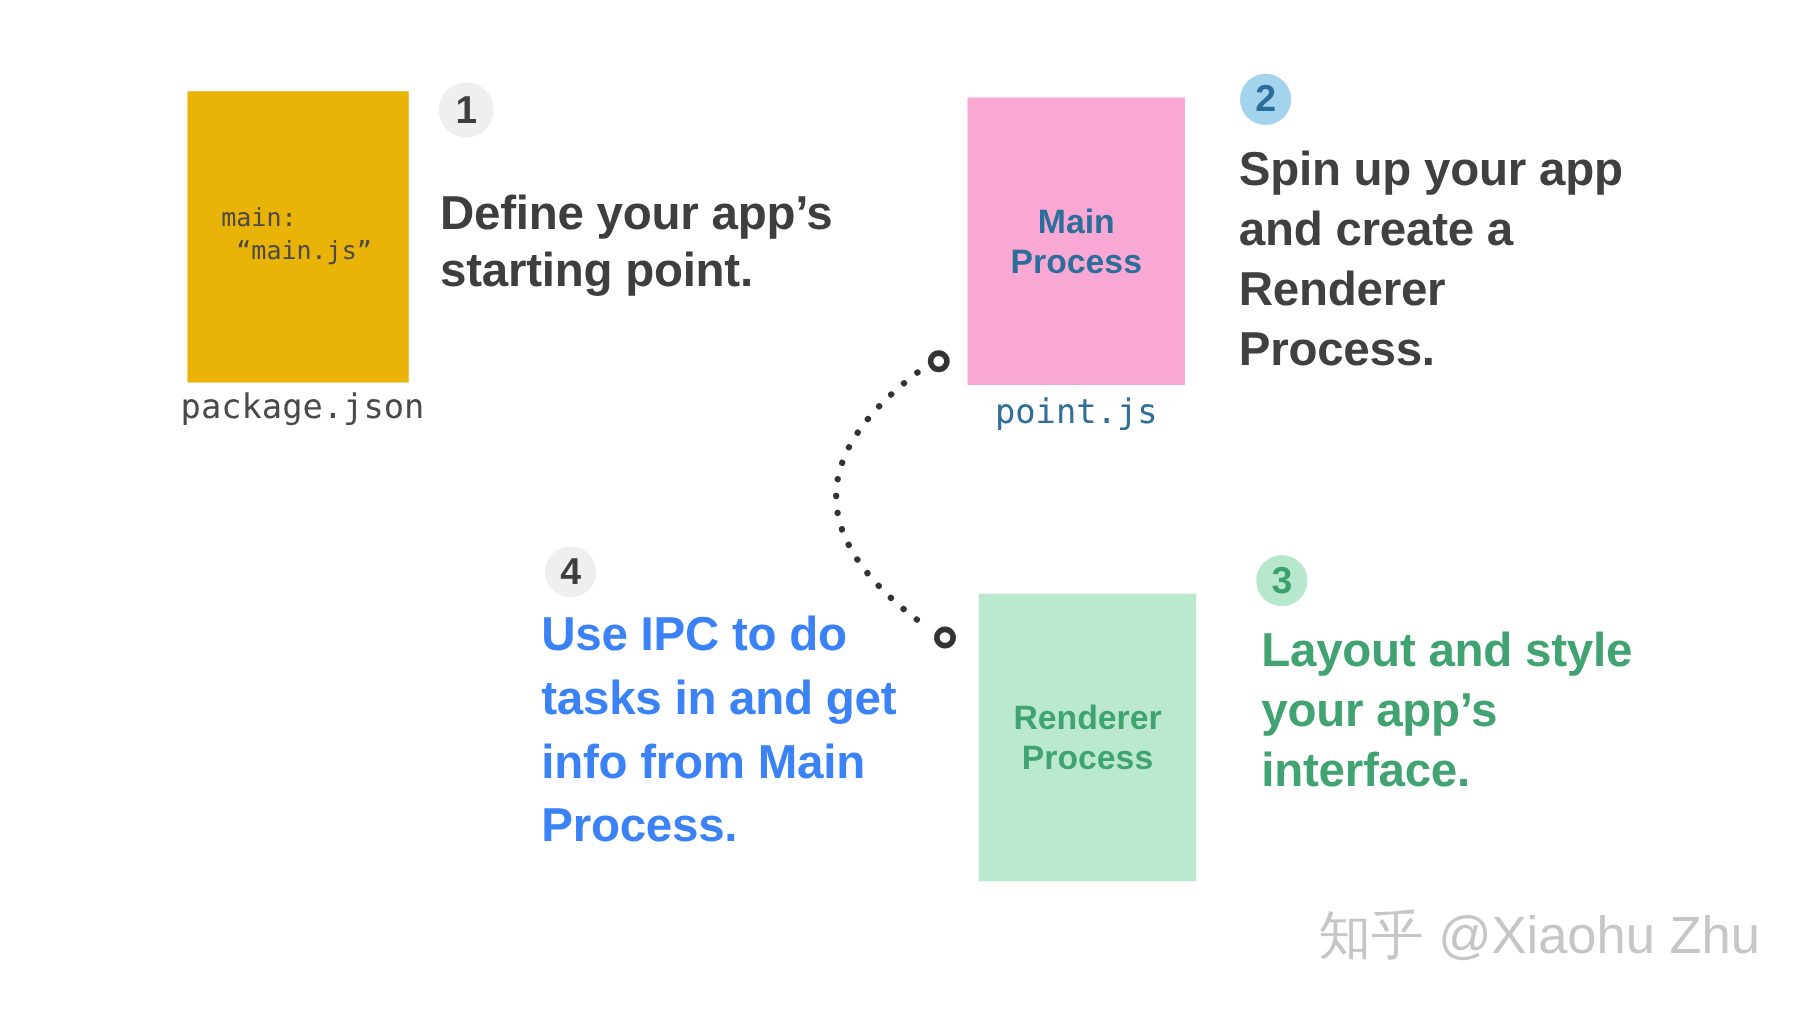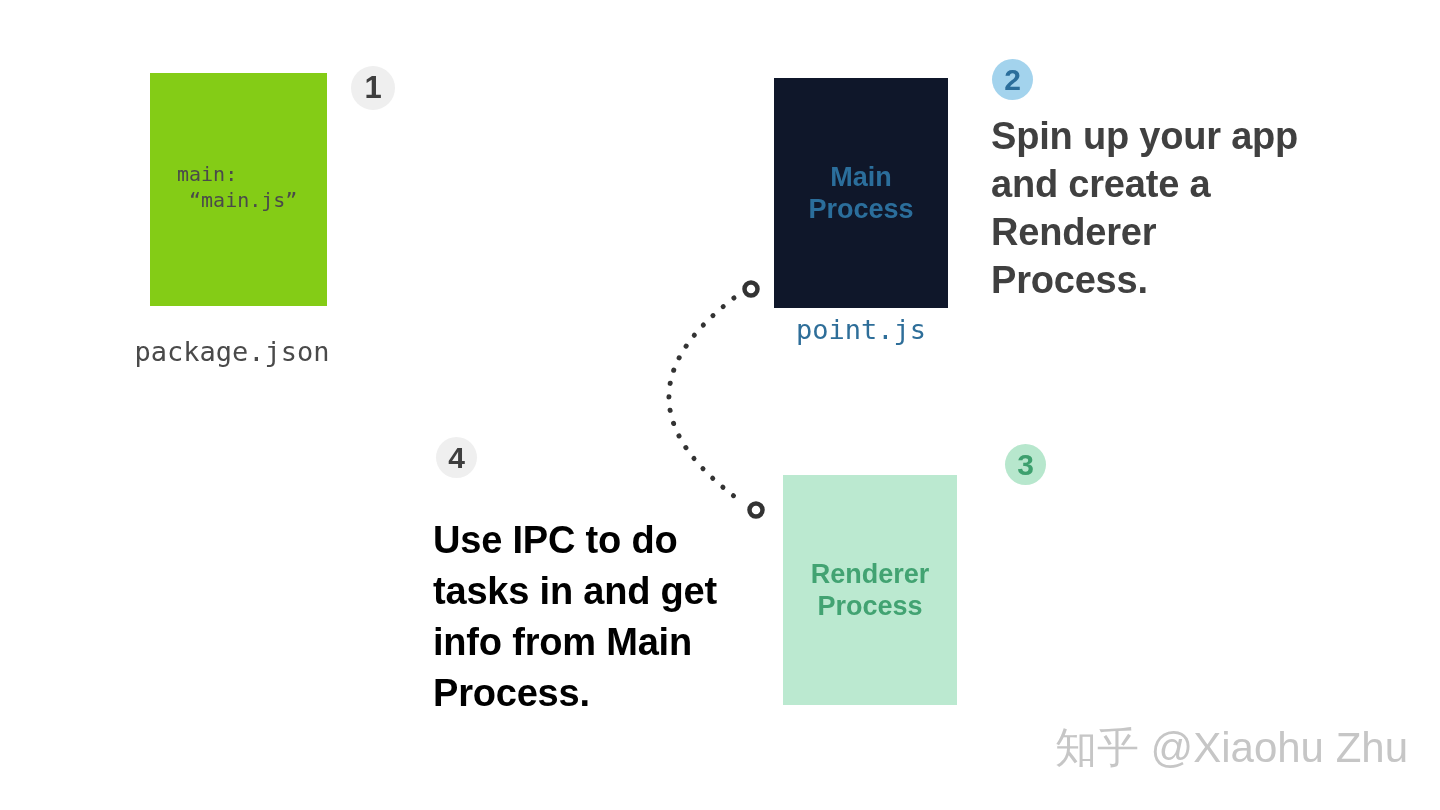--- a/index.html
+++ b/index.html
@@ -14,59 +14,59 @@
     height: 810px;
     background: #ffffff;
     overflow: hidden;
     font-family: "Liberation Sans", sans-serif;
   }
   
   .file-card {
     position: absolute;
     left: 150px; top: 73px;
     width: 177px; height: 233px;
-    background: #84cc16;
+    background: #eab308;
   }
   .file-card-code {
     position: absolute;
     left: 27px; top: 88px;
     font-family: "DejaVu Sans Mono", monospace;
     font-size: 20px;
     line-height: 26px;
     color: #4a4a4a;
     white-space: pre;
   }
   
   .proc-box {
     position: absolute;
     display: flex;
     align-items: center;
     justify-content: center;
     text-align: center;
   }
-  .proc-box.blue  { left: 774px; top: 78px;  width: 174px; height: 230px; background: #0f172a; }
+  .proc-box.blue  { left: 774px; top: 78px;  width: 174px; height: 230px; background: #f9a8d4; }
   .proc-box.green { left: 783px; top: 475px; width: 174px; height: 230px; background: #bbe9d0; }
   .proc-box .proc-title {
     font-weight: bold;
     font-size: 27px;
     line-height: 32px;
     white-space: pre-line;
   }
   .proc-box.blue  .proc-title { color: #2b6e9b; }
   .proc-box.green .proc-title { color: #42a372; }
   
   .file-label {
     position: absolute;
     font-family: "DejaVu Sans Mono", monospace;
     font-size: 27px;
     color: #4a4a4a;
     text-align: center;
     white-space: nowrap;
   }
-  .file-label.lbl-package { left: 132px; top: 310px; width: 200px; margin-top: 26px; }
+  .file-label.lbl-package { left: 142px; top: 310px; width: 200px; }
   .file-label.lbl-mainjs  { left: 761px; top: 314px; width: 200px; color: #2e6e99; }
   .file-label.lbl-index   { left: 770px; top: 718px; width: 200px; color: #42a372; }
   
   .badge {
     position: absolute;
     border-radius: 50%;
     display: flex;
     align-items: center;
     justify-content: center;
     font-weight: bold;
@@ -78,21 +78,21 @@
   .step-heading {
     position: absolute;
     font-weight: bold;
     font-size: 38px;
     white-space: pre-line;
     letter-spacing: -0.2px;
   }
   .heading-1 { left: 352px;  top: 148px; line-height: 46px; color: #3e3e3e; width: 330px; }
   .heading-2 { left: 991px;  top: 112px; line-height: 48px; color: #404040; width: 330px; }
   .heading-3 { left: 1009px; top: 497px; line-height: 48px; color: #42a372; width: 330px; }
-  .heading-4 { left: 433px;  top: 483px; line-height: 51px; color: #000000; width: 330px; margin-top: 32px; }
+  .heading-4 { left: 433px;  top: 483px; line-height: 51px; color: #3b82f6; width: 330px; }
   
   .connector-svg {
     position: absolute;
     left: 0; top: 0;
     pointer-events: none;
   }
   
   .watermark {
     position: absolute;
     right: 32px; top: 720px;
@@ -109,20 +109,22 @@
 
   <div class="file-card">
     <div class="file-card-code">main:
  “main.js”</div>
   </div>
   <div class="file-label lbl-package">package.json</div>
 
   <div class="badge badge-1">
     <span>1</span>
   </div>
+  <div class="step-heading heading-1">Define your app’s
+starting point.</div>
 
   <div class="proc-box blue">
     <div class="proc-title">Main
 Process</div>
   </div>
   <div class="file-label lbl-mainjs">point.js</div>
 
   <div class="badge badge-2">
     <span>2</span>
   </div>
@@ -132,20 +134,23 @@
 Process.</div>
 
   <div class="proc-box green">
     <div class="proc-title">Renderer
 Process</div>
   </div>
 
   <div class="badge badge-3">
     <span>3</span>
   </div>
+  <div class="step-heading heading-3">Layout and style
+your app’s
+interface.</div>
 
   <div class="badge badge-4">
     <span>4</span>
   </div>
   <div class="step-heading heading-4">Use IPC to do
 tasks in and get
 info from Main
 Process.</div>
 
   <svg class="connector-svg" width="1440" height="810" viewBox="0 0 1440 810">

